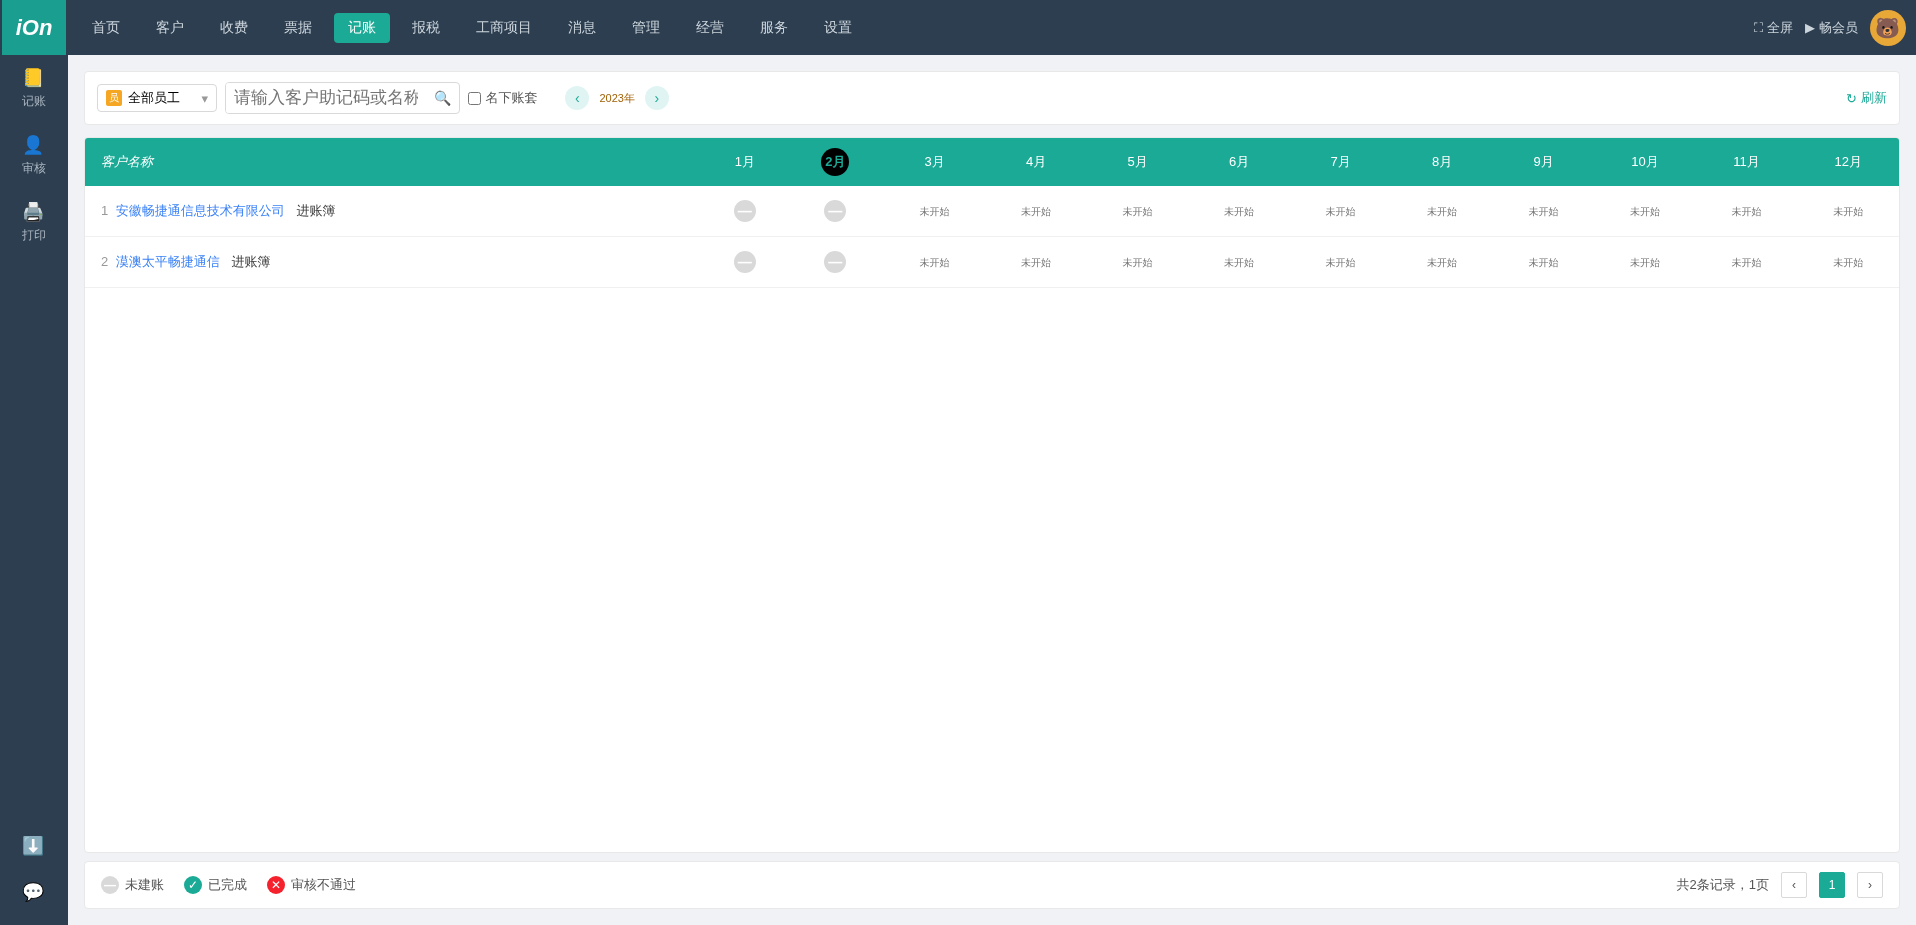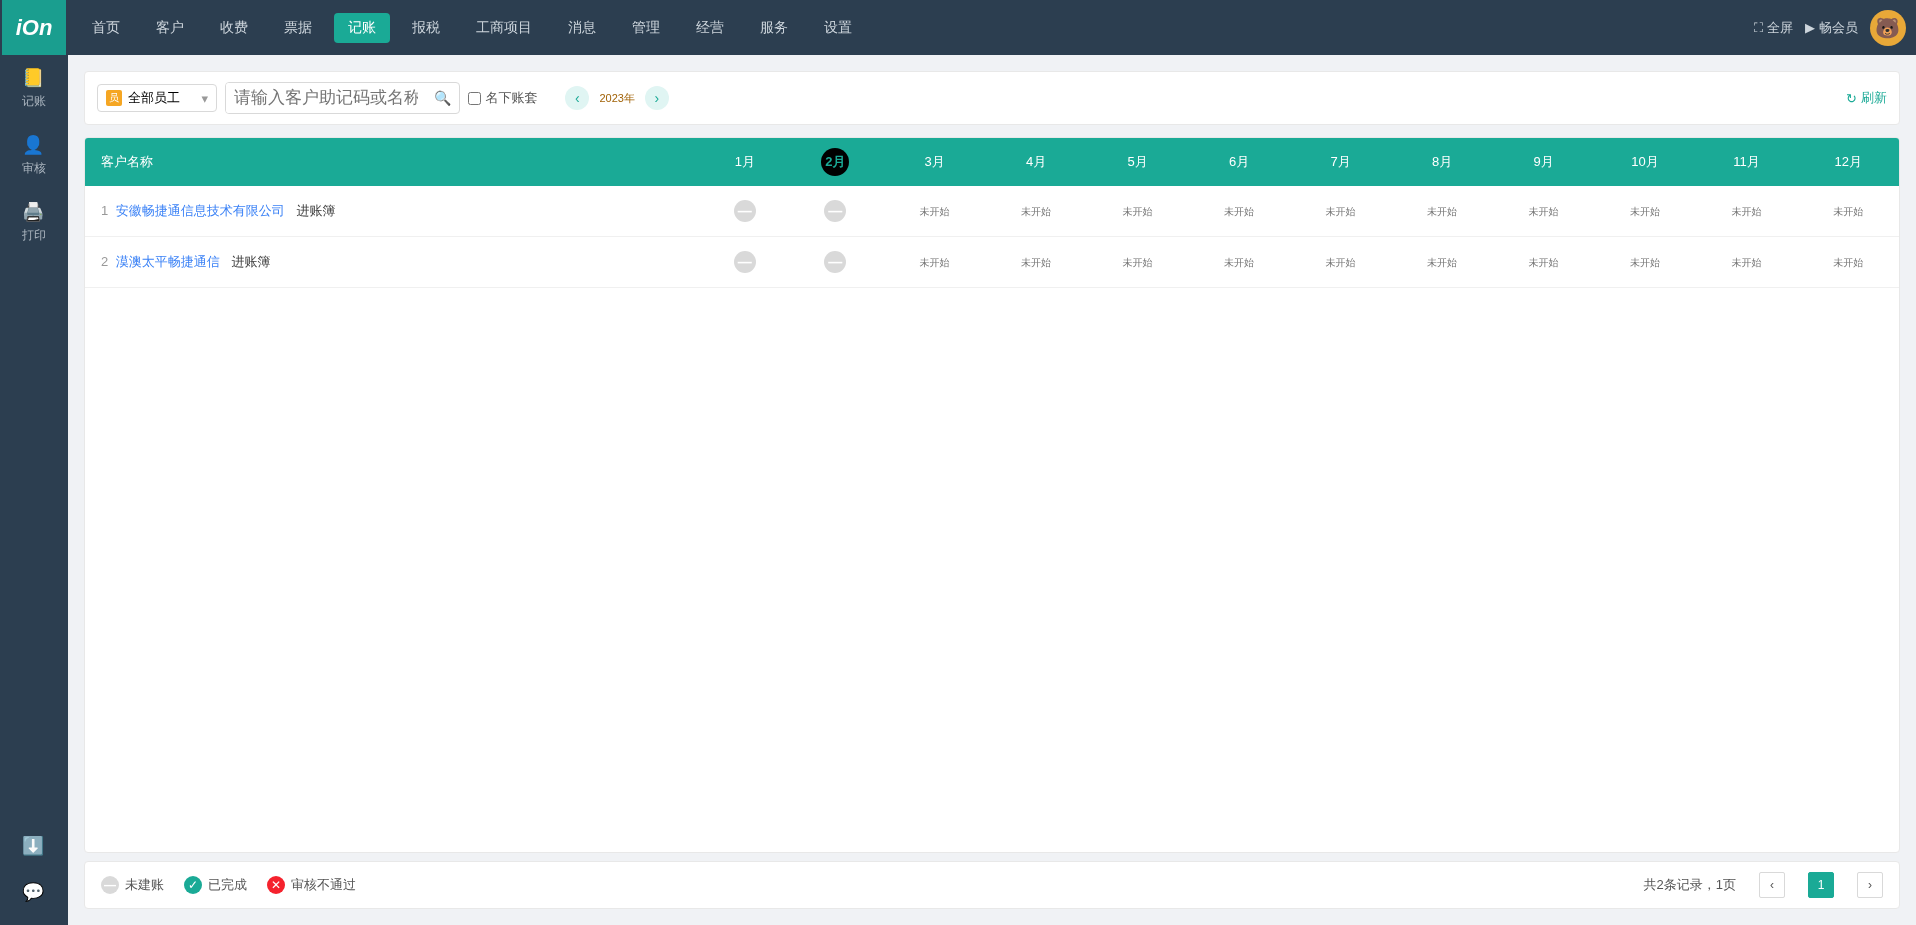--- a/index.html
+++ b/index.html
@@ -219,20 +219,21 @@
       padding: 10px 8px;
       text-align: center;
       font-weight: normal;
       font-size: 13px;
       white-space: nowrap;
     }
     thead th:first-child {
       text-align: left;
       padding-left: 16px;
       min-width: 280px;
+      font-style: italic;
     }
     .month-circle {
       display: inline-flex;
       align-items: center;
       justify-content: center;
       width: 28px;
       height: 28px;
       background: #000000;
       color: #1aaa96;
       border-radius: 50%;
@@ -322,21 +323,21 @@
       border-radius: 50%;
       display: inline-flex;
       align-items: center;
       justify-content: center;
       color: white;
       font-size: 12px;
     }
     .pagination {
       display: flex;
       align-items: center;
-      gap: 23px;
+      gap: 12px;
       font-size: 13px;
       color: #555;
     }
     .page-btn {
       width: 26px;
       height: 26px;
       border: 1px solid #d9d9d9;
       background: white;
       cursor: pointer;
       border-radius: 2px;

